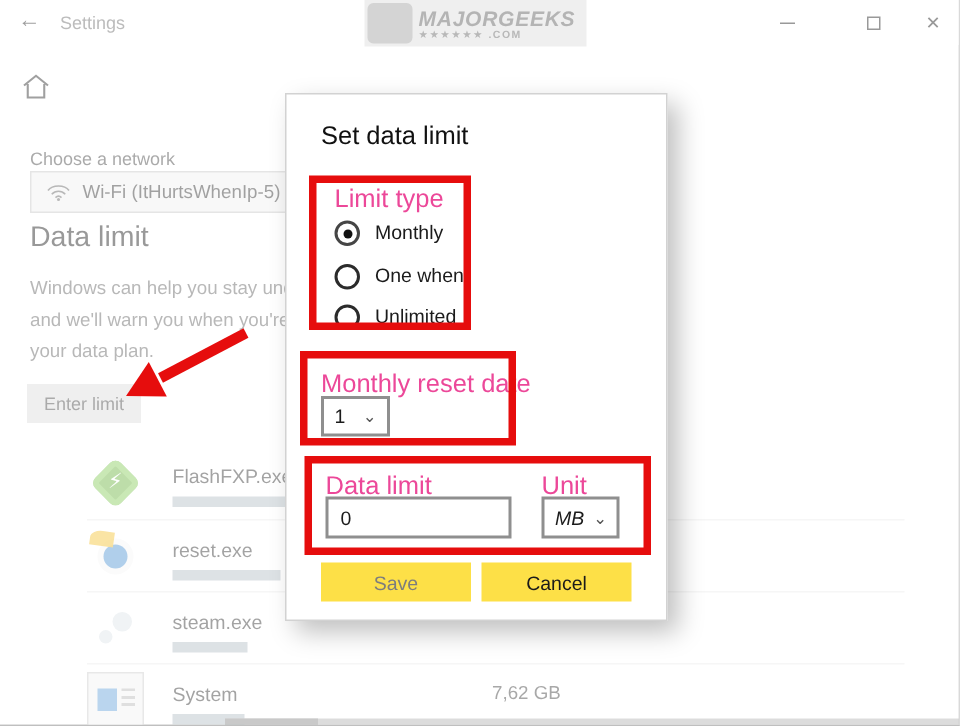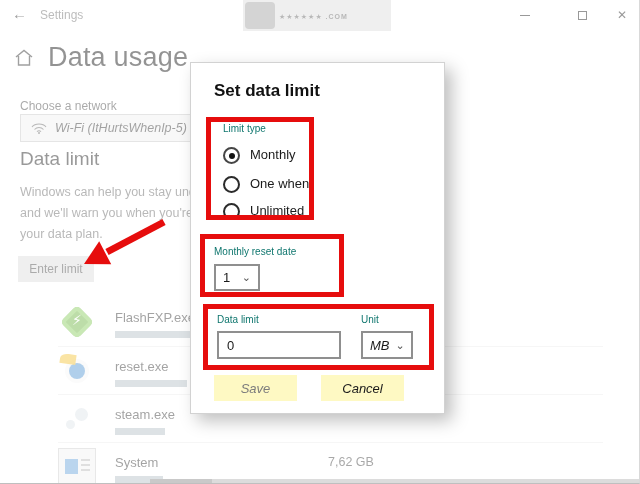--- a/index.html
+++ b/index.html
@@ -16,21 +16,21 @@
   .glyph-min{width:10px;height:1px;background:#2b2b2b;display:block}
   .glyph-max{width:9px;height:9px;border:1px solid #2b2b2b;display:block}
   .glyph-close{font-size:12px;color:#2b2b2b;line-height:1}
 
   
   .page{position:absolute;inset:0;z-index:1;}
   .home-icon{position:absolute;left:14px;top:48px;width:20px;height:20px;color:#3a3a3a}
   .page-title{position:absolute;left:48px;top:42px;font-size:27px;font-weight:300;color:#1f1f1f;letter-spacing:.2px;}
   .net-label{position:absolute;left:20px;top:99px;font-size:12px;color:#4f4f4f;}
   .net-select{position:absolute;left:20px;top:114px;width:255px;height:28px;background:#f0f0f0;
-              border:1px solid #c9c9c9;display:flex;align-items:center;padding-left:10px;gap:8px;font-style:italic;}
+              border:1px solid #c9c9c9;display:flex;align-items:center;padding-left:10px;gap:8px;}
   .net-select .txt{font-size:12.5px;color:#3c3c3c;}
   .sec-title{position:absolute;left:20px;top:148px;font-size:19px;font-weight:300;color:#2a2a2a;}
   .desc{position:absolute;left:20px;top:182px;width:172px;font-size:12.5px;line-height:21px;
         color:#6b6b6b;white-space:nowrap;overflow:hidden;}
   .enter-limit{position:absolute;left:18px;top:256px;width:76px;height:26px;background:#dedede;
                border:none;font-size:12px;color:#4f4f4f;}
 
   
   .app-list{position:absolute;left:58px;top:298px;width:545px;}
   .app-row{position:relative;height:48px;border-top:1px solid #ececec;}
@@ -60,39 +60,39 @@
      background:repeating-linear-gradient(#bdbdbd 0 2px,#f2f2f2 2px 5px);}
   .bottom-strip{position:absolute;left:150px;top:479px;width:490px;height:4px;background:#b7b7b7;}
   .bottom-strip2{position:absolute;left:150px;top:479px;width:62px;height:4px;background:#8f8f8f;}
 
   
   .dim{position:absolute;inset:0;background:rgba(255,255,255,0.52);z-index:2;}
 
   
   .dialog{position:absolute;left:190px;top:62px;width:255px;height:352px;background:#fff;z-index:3;
           border:1px solid #d2d2d2;box-shadow:7px 7px 16px rgba(0,0,0,0.25);}
-  .dlg-title{position:absolute;left:23px;top:18px;font-size:17px;font-weight:700;color:#111;}
-  .fld-label{position:absolute;font-size:10px;color:#0f766e;}
+  .dlg-title{position:absolute;left:23px;top:18px;font-size:17px;font-weight:400;color:#111;}
+  .fld-label{position:absolute;font-size:17px;color:#ec4899;}
   .lbl-limit-type{left:32px;top:60px;}
   .radio-row{position:absolute;left:32px;display:flex;align-items:flex-start;gap:10px;}
   .radio{width:17px;height:17px;border-radius:50%;border:2px solid #2b2b2b;position:relative;flex:none;background:#fff;}
   .radio.on{border-color:#454545;}
   .radio.on::after{content:"";position:absolute;left:3.5px;top:3.5px;width:6px;height:6px;border-radius:50%;background:#111;}
   .radio-label{font-size:13px;color:#1b1b1b;}
   .lbl-reset{left:23px;top:183px;}
   .dd{position:absolute;background:#fff;border:2px solid #8f8f8f;display:flex;align-items:center;
       justify-content:space-between;padding:0 7px;font-size:13px;color:#1b1b1b;}
   .dd .chev{font-size:11px;color:#555;margin-left:6px;}
   .dd-date{left:23px;top:201px;width:46px;height:27px;}
   .lbl-datalimit{left:26px;top:251px;}
   .lbl-unit{left:170px;top:251px;}
   .txt-input{position:absolute;left:26px;top:268px;width:124px;height:28px;border:2px solid #8f8f8f;
              font-size:13px;color:#1b1b1b;padding:0 0 0 8px;background:#fff;}
   .dd-unit{left:170px;top:268px;width:52px;height:28px;font-style:italic;}
-  .dlg-btn{position:absolute;top:312px;width:83px;height:26px;border:none;background:#fef9c3;font-size:13px;font-style:italic;}
+  .dlg-btn{position:absolute;top:312px;width:100px;height:26px;border:none;background:#fde047;font-size:13px;}
   .btn-save{left:23px;color:#7d7d7d;}
   .btn-cancel{left:130px;color:#1a1a1a;}
 
   
   .annot{position:absolute;border:5px solid #e60d0d;z-index:4;background:transparent;}
   .annot-1{left:206px;top:117px;width:108px;height:103px;}
   .annot-2{left:200px;top:234px;width:144px;height:63px;}
   .annot-3{left:203px;top:304px;width:231px;height:66px;}
   .annot-arrow{position:absolute;left:75px;top:210px;z-index:4;}
 
@@ -123,21 +123,20 @@
       <span class="winbtn btn-close">
           <span class="glyph-close">✕</span>
         </span>
     </div>
 
     <span class="home-icon">
       <svg width="20" height="20" viewBox="0 0 20 20">
           <path d="M2 9 L10 2.5 L18 9 M4.5 8 V17 H15.5 V8" fill="none" stroke="#3a3a3a" stroke-width="1.4"></path>
         </svg>
     </span>
-    <div class="page-title">Data usage</div>
 
     <div class="net-label">Choose a network</div>
     <div class="net-select">
       <svg width="16" height="12" viewBox="0 0 16 12">
         <path d="M1 5 C4 1,12 1,15 5 M3.5 7.5 C6 4.8,10 4.8,12.5 7.5 M6 9.7 C7.2 8.6,8.8 8.6,10 9.7" fill="none" stroke="#6b6b6b" stroke-width="1.1"></path>
         <circle cx="8" cy="11" r="1" fill="#6b6b6b"></circle>
       </svg>
       <span class="txt">Wi-Fi (ItHurtsWhenIp-5)</span>
     </div>
 
@@ -218,17 +217,18 @@
   <div class="annot annot-2"></div>
   <div class="annot annot-3"></div>
   <svg class="annot-arrow" width="100" height="65" viewBox="0 0 100 65">
     <line x1="89" y1="12" x2="32" y2="42" stroke="#e60d0d" stroke-width="7"></line>
     <polygon points="9,54 24.2,31.3 36.2,54.3" fill="#e60d0d"></polygon>
   </svg>
 
   <div class="watermark">
     <span class="wm-logo"></span>
     <span class="wm-text">
+      <div class="wm-main">MAJORGEEKS</div>
       <div class="wm-sub">★★★★★★ .COM</div>
     </span>
   </div>
 
 </div>
 
 </body></html>

